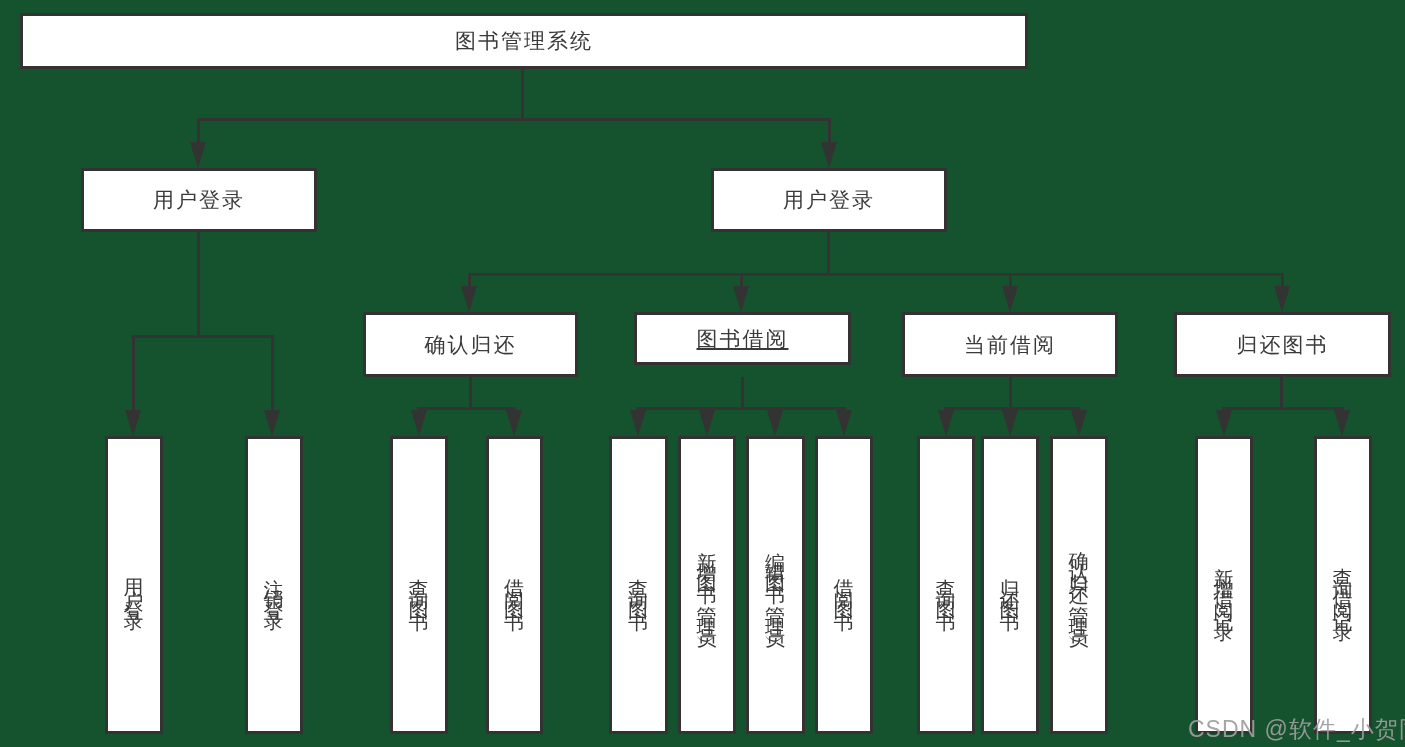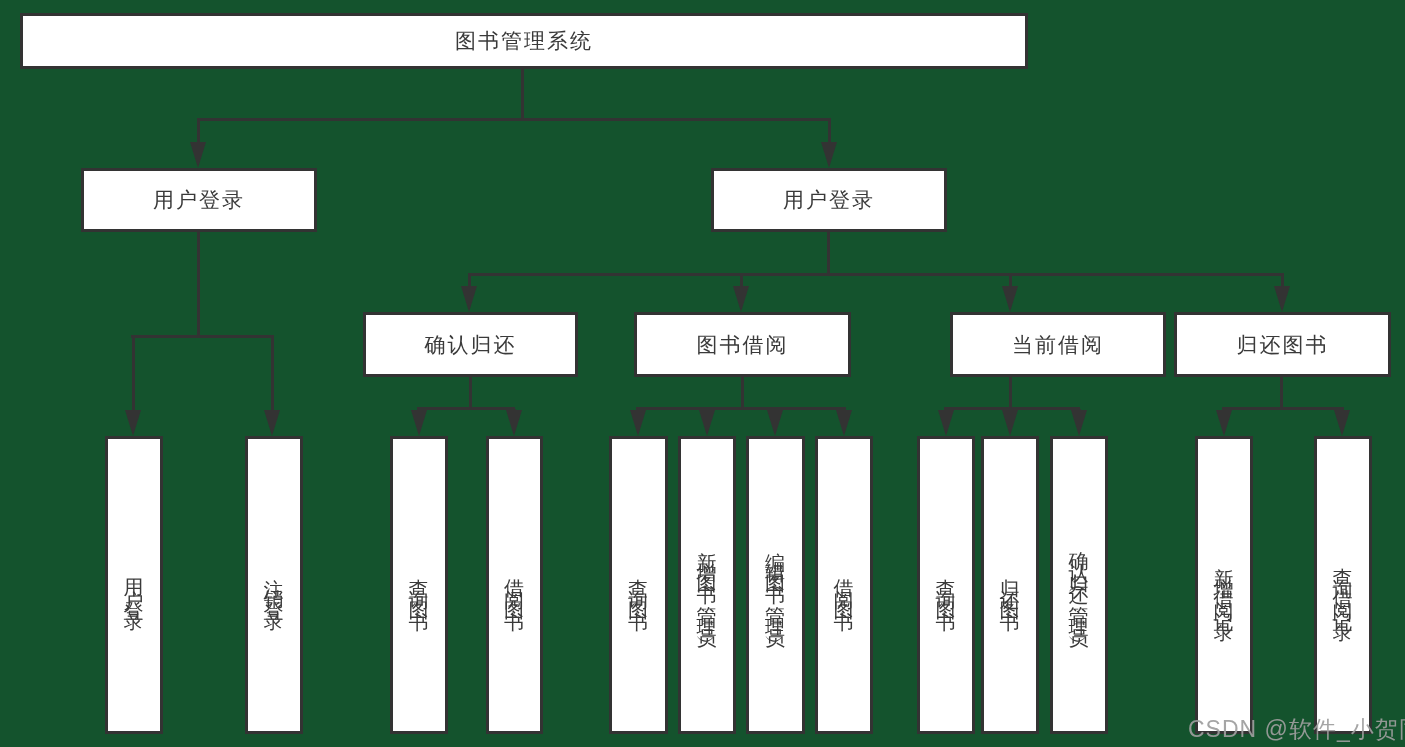--- a/index.html
+++ b/index.html
@@ -106,24 +106,24 @@
       <div class="head"></div>
   </div>
   <div class="arrow" style="left:1274px; top:275px; height:37px;">
     <div class="stem"></div>
       <div class="head"></div>
   </div>
 
   <div class="box h" style="left:363px; top:312px; width:215px; height:65px;">
     <span>确认归还</span>
   </div>
-  <div class="box h" style="left:634px; top:312px; width:217px; height:65px;">
+  <div class="box h" style="left:634px; top:312px; width:217px; height:53px;text-decoration:underline;">
     <span>图书借阅</span>
   </div>
-  <div class="box h" style="left:950px; top:312px; width:216px; height:65px;">
+  <div class="box h" style="left:902px; top:312px; width:216px; height:65px;">
     <span>当前借阅</span>
   </div>
   <div class="box h" style="left:1174px; top:312px; width:217px; height:65px;">
     <span>归还图书</span>
   </div>
 
   <div class="vline" style="left:469px; top:377px; height:30px;"></div>
   <div class="hline" style="left:417px; top:407px; width:98px;"></div>
   <div class="arrow" style="left:411px; top:409px; height:27px;">
     <div class="stem"></div>

